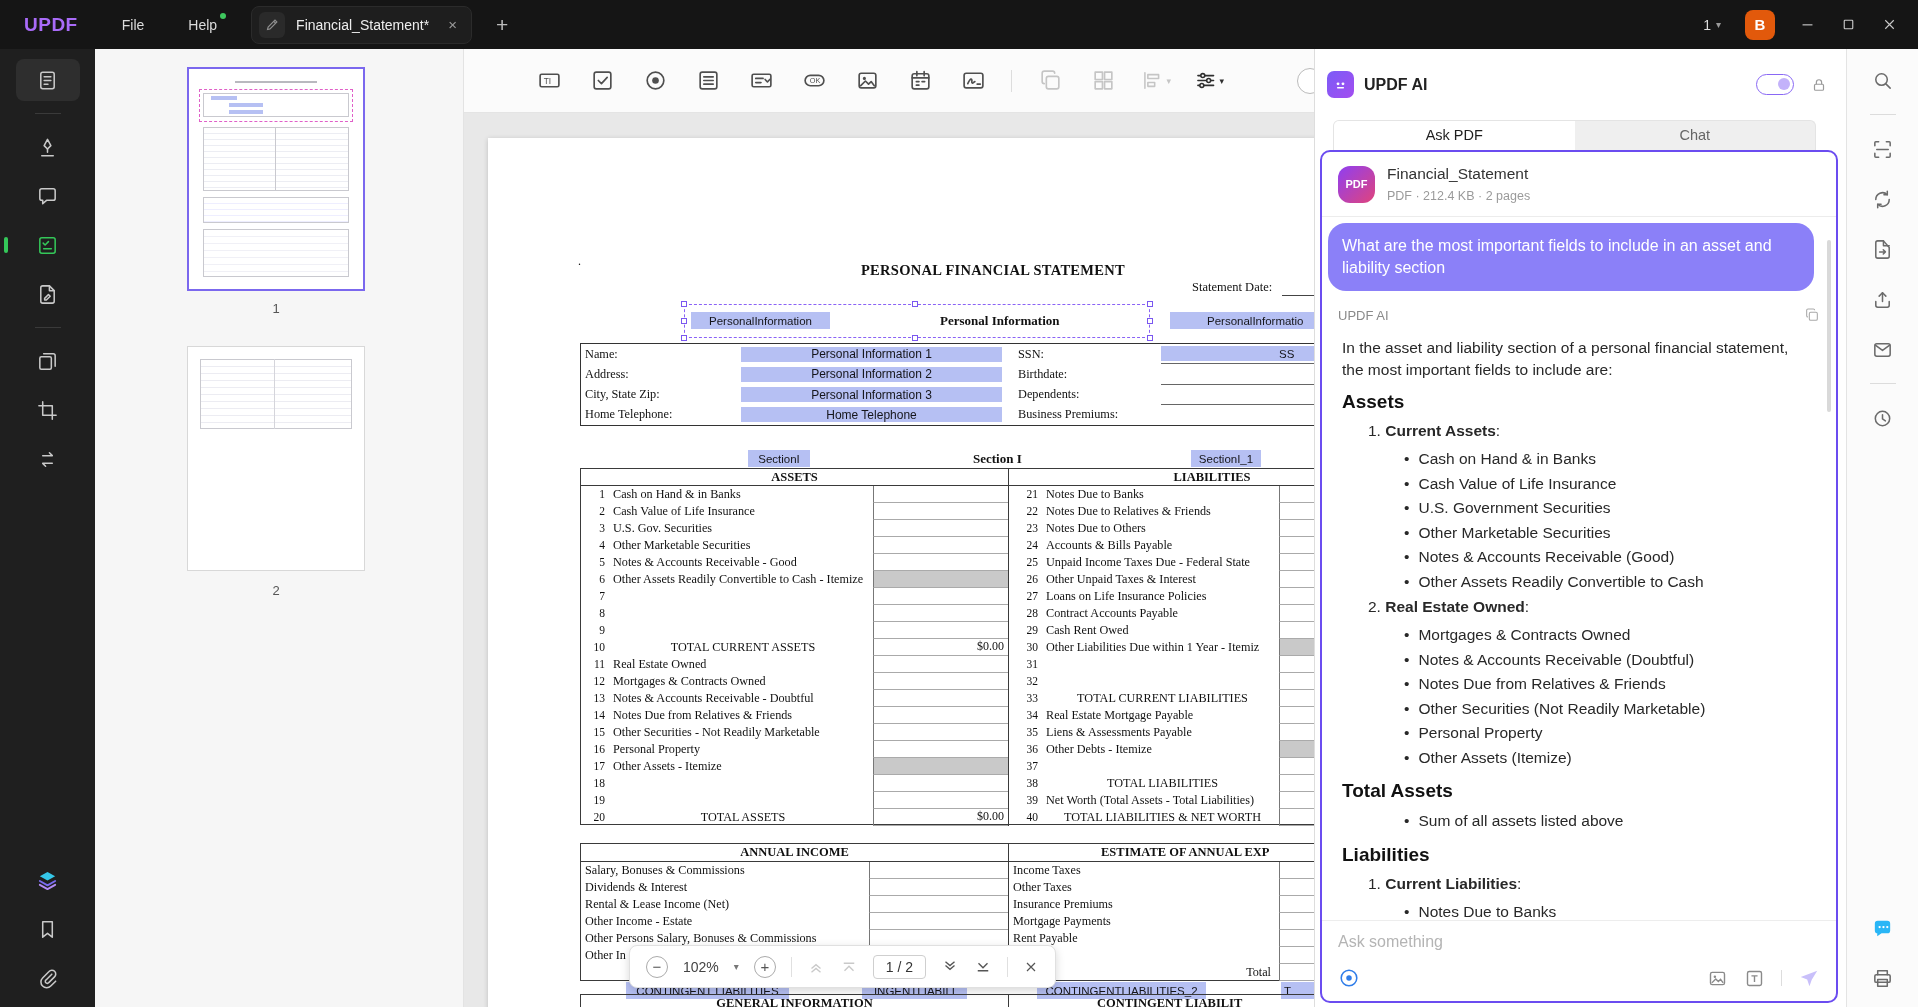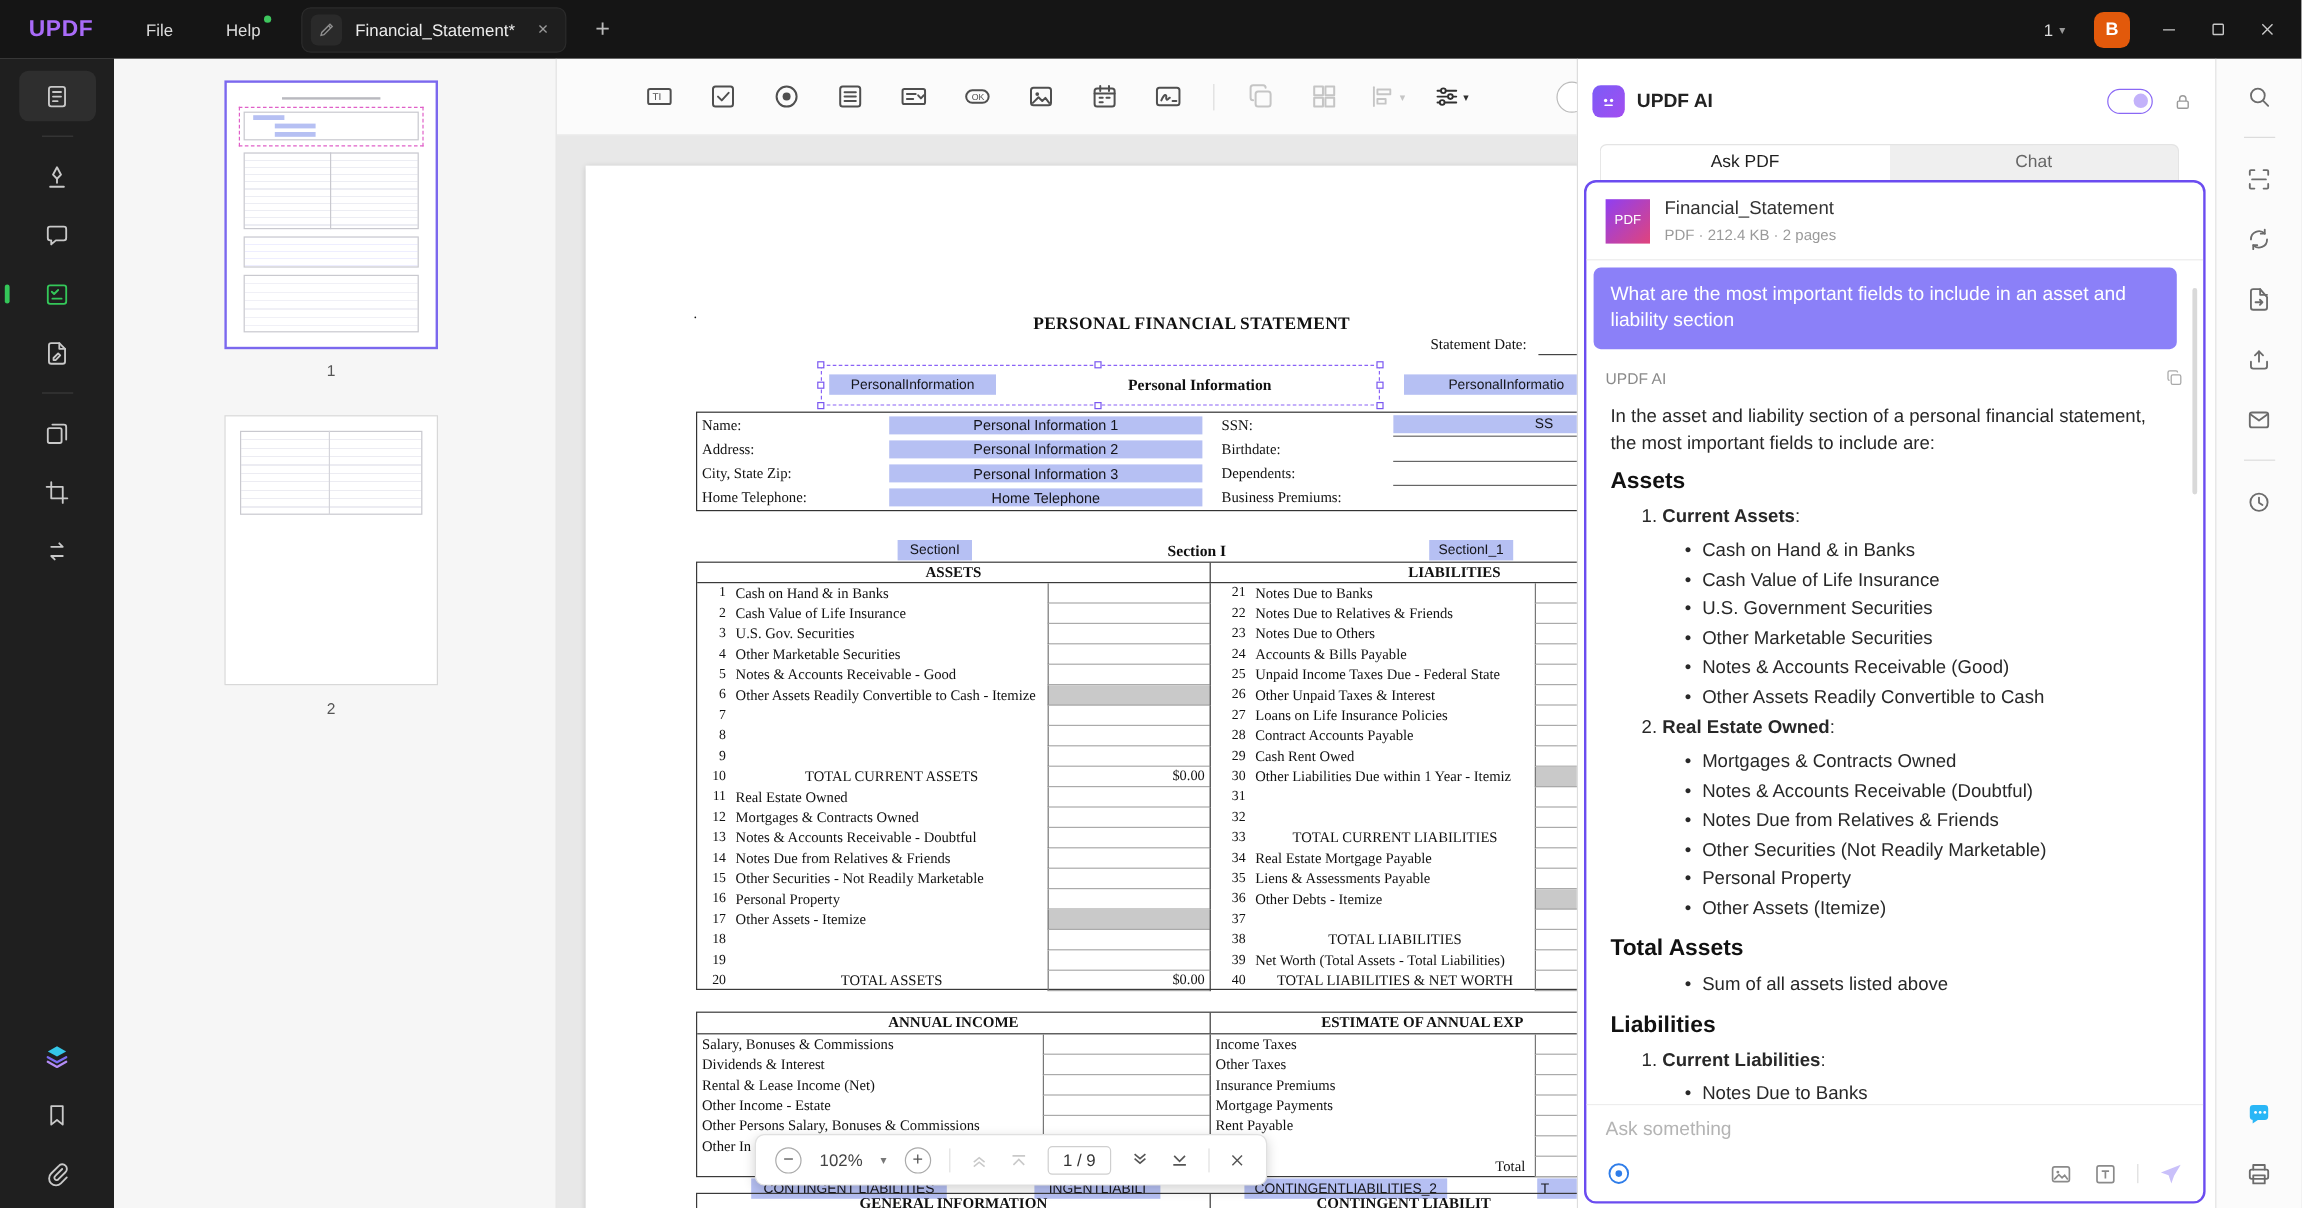--- a/index.html
+++ b/index.html
@@ -125,25 +125,25 @@
   .ai-title { font-size:16px; font-weight:bold; color:#222; margin-left:10px; }
   .ai-header-right { margin-left:auto; display:flex; align-items:center; gap:16px; }
   .ai-toggle { width:38px; height:21px; border:1.6px solid #8a68f5; border-radius:11px; position:relative; }
   .ai-toggle .knob { position:absolute; right:3px; top:2.8px; width:12px; height:12px; border-radius:50%; background:#c3b2fa; }
   .ai-lock { color:#9a9a9a; } .ai-lock svg { width:18px; height:18px; }
   .ai-tabs { display:flex; margin:0 30px 0 18px; background:#efefef; border:1px solid #e4e4e4; border-bottom:none; border-radius:6px 6px 0 0; overflow:hidden; }
   .ai-tab { flex:1; text-align:center; padding:6px 0 7px; font-size:14.5px; color:#666; }
   .ai-tab.active { background:#fff; color:#1e1e1e; }
   .ai-box { flex:1; margin:0 8px 4px 5px; border:2px solid #6b4cf0; border-radius:10px; display:flex; flex-direction:column; overflow:hidden; position:relative; background:#fff; }
   .file-card { display:flex; align-items:center; gap:12px; padding:13px 16px; border-bottom:1px solid #ececec; }
-  .pdf-icon { width:37px; height:37px; border-radius:0; background:linear-gradient(135deg,#8f3ff2 0%,#e0447c 100%); color:#fff; font-size:11px; font-weight:normal; display:flex; align-items:center; justify-content:center; }
+  .pdf-icon { width:37px; height:37px; border-radius:12px; background:linear-gradient(135deg,#8f3ff2 0%,#e0447c 100%); color:#fff; font-size:11px; font-weight:bold; display:flex; align-items:center; justify-content:center; }
   .file-name { font-size:15.5px; color:#333; }
   .file-meta { font-size:12.5px; color:#9a9a9a; margin-top:6px;text-align:center; }
   .ai-messages { flex:1; overflow:hidden; }
-  .user-bubble { margin:6px; background:#8b80f8; border-radius:6px; color:#fff; padding:12px 14px; font-size:16px; line-height:22px; max-width:486px; }
+  .user-bubble { margin:6px; background:#8b80f8; border-radius:18px; color:#fff; padding:12px 14px; font-size:16px; line-height:22px; max-width:486px; }
   .responder-row { display:flex; justify-content:space-between; align-items:center; padding:10px 16px 0; color:#8a8a8a; font-size:13px; }
   .copy-icon { color:#a9a9a9; } .copy-icon svg { width:16px; height:16px; }
   .ai-response { padding:10px 34px 0 20px; color:#282828; font-size:15.5px; line-height:22px; }
   .ai-p { margin:4px 0 10px; }
   .ai-h { font-size:19px; font-weight:bold; color:#111; margin:10px 0 7px; }
   .ai-n { margin:2px 0 5px; padding-left:26px; }
   .ai-li { display:flex; padding-left:62px; line-height:24.5px; }
   .ai-li .dot { margin-right:9px; }
   .ai-scrollthumb { position:absolute; right:5px; top:88px; width:4px; height:172px; border-radius:2px; background:#d9d9d9; }
   .ai-inputbar { border-top:1px solid #ededed; padding:12px 16px 12px; }
@@ -634,21 +634,21 @@
       <button class="zchev">
           <svg viewBox="0 0 24 24" fill="none" stroke="currentColor" stroke-width="1.8">
             <path d="M6 14l6-5 6 5M6 19l6-5 6 5"></path>
           </svg>
         </button>
       <button class="zchev">
           <svg viewBox="0 0 24 24" fill="none" stroke="currentColor" stroke-width="1.8">
             <path d="M5 7h14M6 17l6-6 6 6"></path>
           </svg>
         </button>
-      <div class="zpage">1 / 9</div>
+      <div class="zpage">1 / 2</div>
       <button class="zchev on">
           <svg viewBox="0 0 24 24" fill="none" stroke="currentColor" stroke-width="1.8">
             <path d="M6 10l6 5 6-5M6 5l6 5 6-5"></path>
           </svg>
         </button>
       <button class="zchev on">
           <svg viewBox="0 0 24 24" fill="none" stroke="currentColor" stroke-width="1.8">
             <path d="M5 17h14M6 7l6 6 6-6"></path>
           </svg>
         </button>

